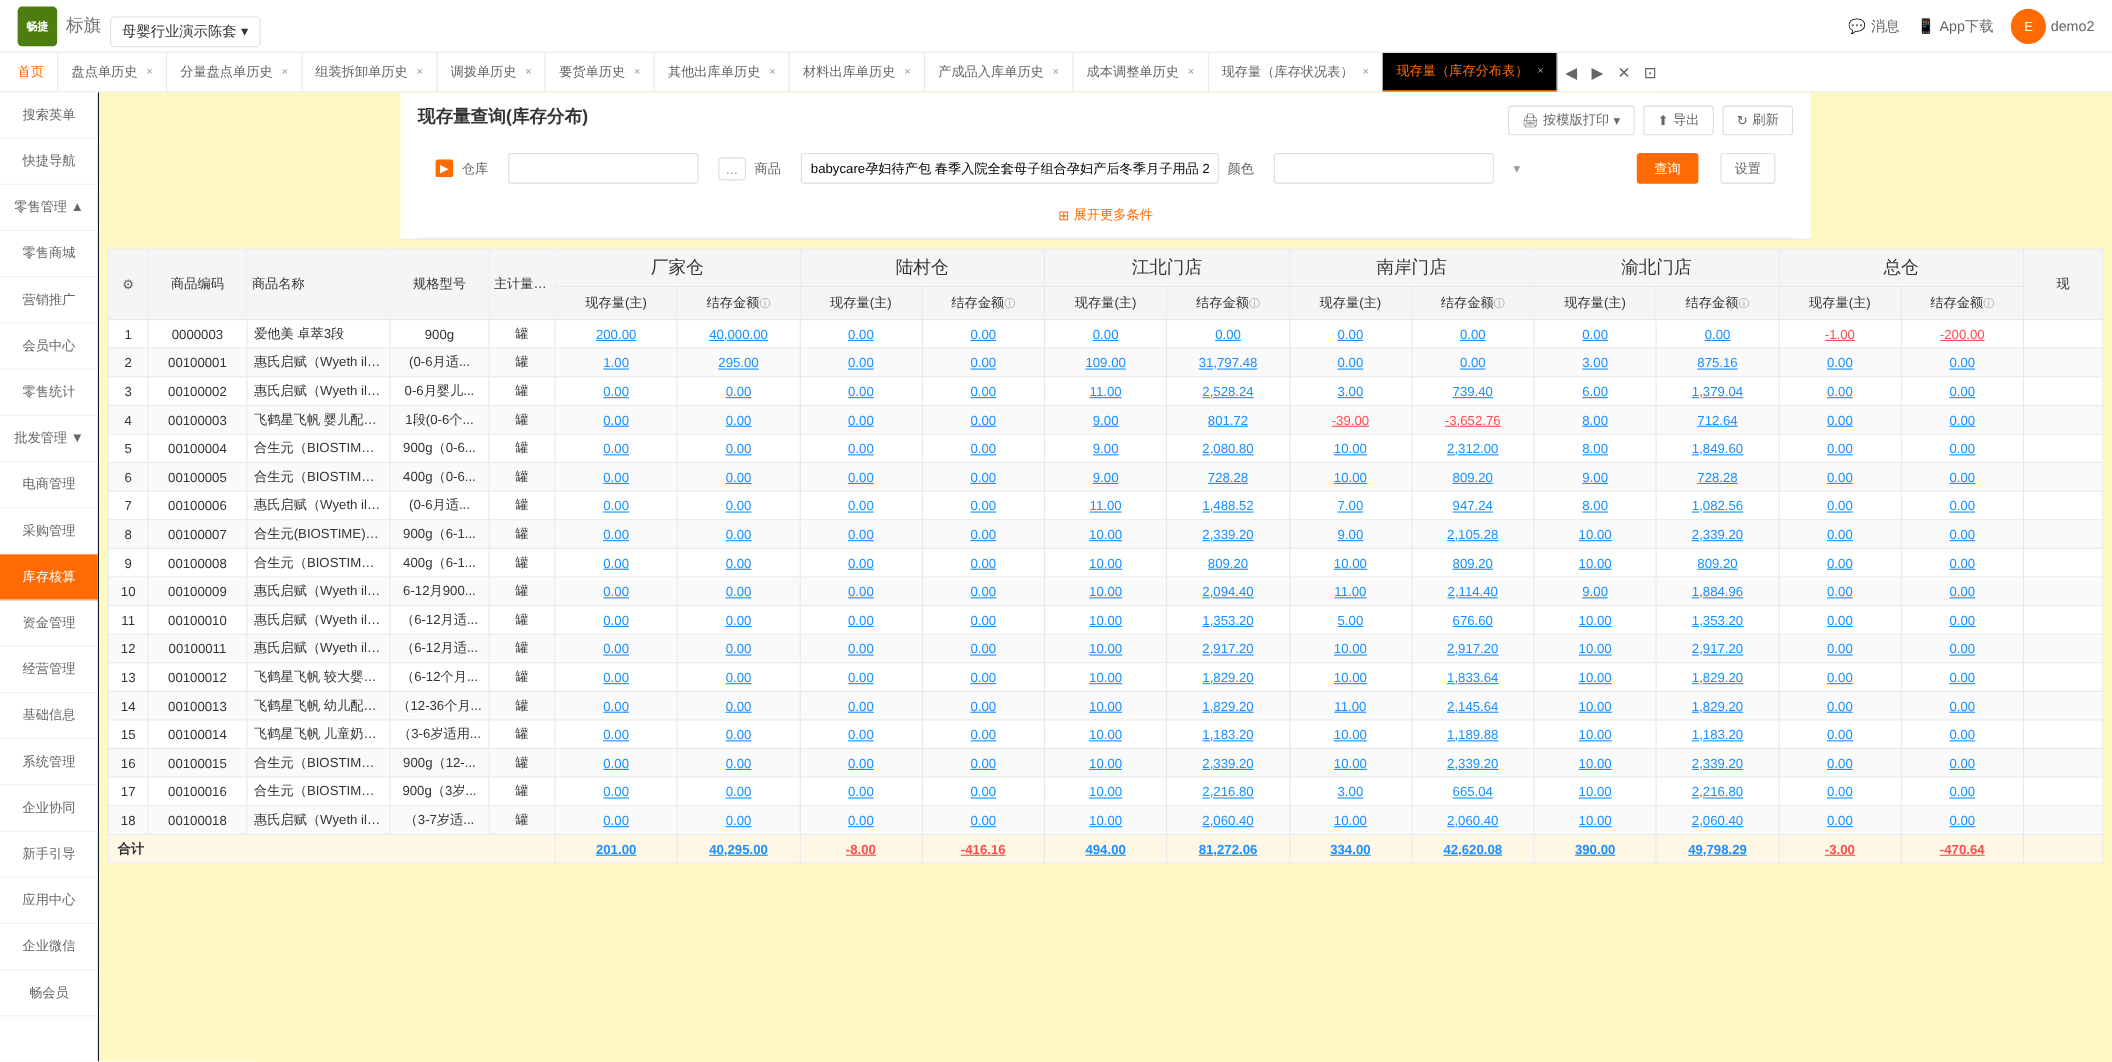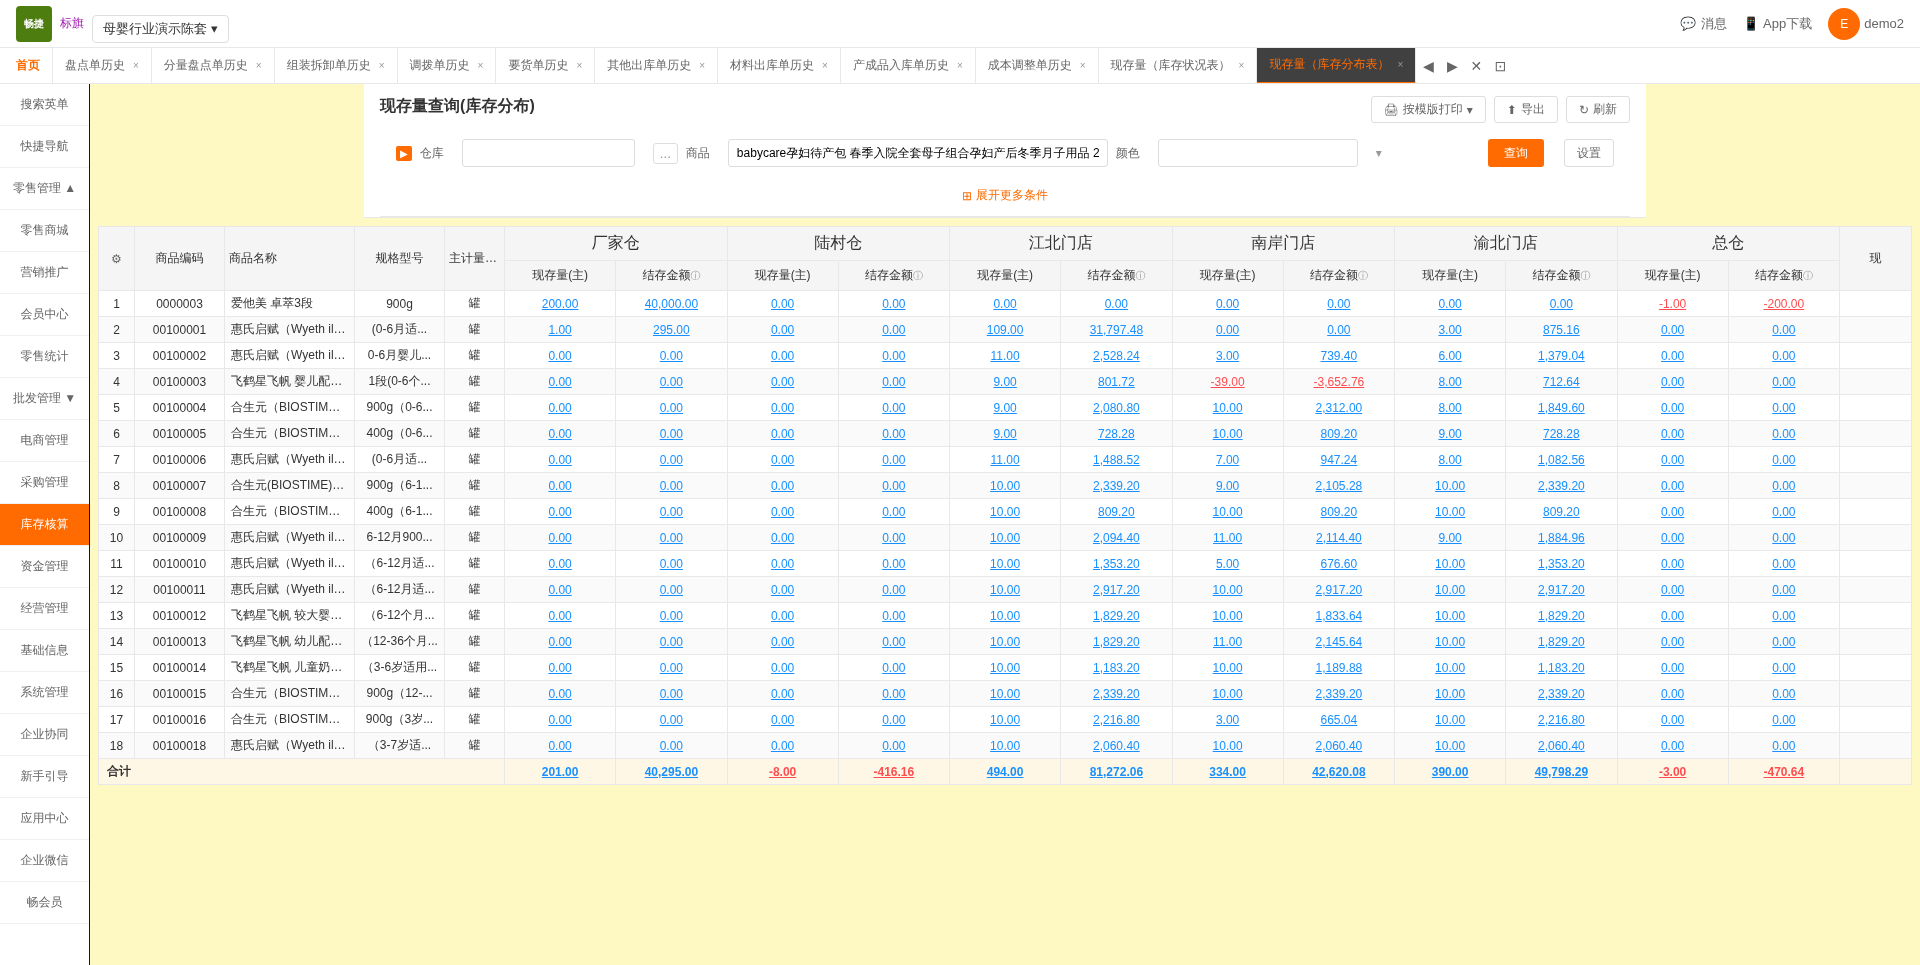--- a/index.html
+++ b/index.html
@@ -3,31 +3,31 @@
   <meta charset="utf-8">
   <style>
     * { box-sizing: border-box; margin: 0; padding: 0; }
     body { font-family: 'Microsoft YaHei', Arial, sans-serif; font-size: 12px; background: #f5f5f5; color: #333; overflow: hidden; }
     
     
     .top-bar { background: #fff; height: 48px; display: flex; align-items: center; padding: 0 16px; border-bottom: 1px solid #e8e8e8; justify-content: space-between; }
     .top-bar-left { display: flex; align-items: center; gap: 8px; }
     .logo-area { display: flex; align-items: center; gap: 8px; }
     .logo-icon { width: 36px; height: 36px; background: #4d7c0f; border-radius: 4px; display: flex; align-items: center; justify-content: center; color: #fff; font-size: 10px; font-weight: bold; }
-    .logo-text { font-size: 12px; color: #a21caf; }
+    .logo-text { font-size: 16px; color: #737373; }
     .org-selector { display: flex; align-items: center; gap: 4px; font-size: 13px; color: #333; cursor: pointer; border: 1px solid #ddd; border-radius: 4px; padding: 4px 10px; margin-top: 10px; }
     .top-bar-right { display: flex; align-items: center; gap: 16px; }
     .top-bar-action { display: flex; align-items: center; gap: 4px; cursor: pointer; color: #666; font-size: 13px; }
     .user-avatar { width: 32px; height: 32px; border-radius: 50%; background: #ff6b00; display: flex; align-items: center; justify-content: center; color: #fff; font-size: 12px; }
 
     
     .tab-bar { background: #fff; display: flex; align-items: center; border-bottom: 1px solid #e8e8e8; height: 36px; padding: 0 4px; overflow: hidden; }
     .tab-item { display: flex; align-items: center; padding: 0 12px; height: 36px; font-size: 12px; color: #666; cursor: pointer; border-right: 1px solid #e8e8e8; white-space: nowrap; gap: 4px; flex-shrink: 0; }
-    .tab-item.home { color: #ff6b00; font-weight: bold; justify-content: flex-end; }
-    .tab-item.active { background: #404040; color: #ff6b00; border-bottom: 2px solid #ff6b00; }
+    .tab-item.home { color: #ff6b00; font-weight: normal; justify-content: flex-end; }
+    .tab-item.active { background: #000000; color: #ff6b00; border-bottom: 2px solid #ff6b00; }
     .tab-item .close-x { color: #999; font-size: 10px; margin-left: 4px; }
     .tab-nav-btn { width: 24px; height: 36px; display: flex; align-items: center; justify-content: center; cursor: pointer; color: #666; border: none; background: #fff; font-size: 14px; }
 
     
     .main-layout { display: flex; height: calc(965px - 48px - 36px); }
     
     
     .sidebar { width: 90px; background: #fff; border-right: 1px solid #0f172a; display: flex; flex-direction: column; overflow-y: auto; flex-shrink: 0; }
     .sidebar-item { padding: 12px 8px; text-align: center; cursor: pointer; font-size: 12px; color: #666; border-bottom: 1px solid #f0f0f0; }
     .sidebar-item.active { background: #ff6b00; color: #fff; }

